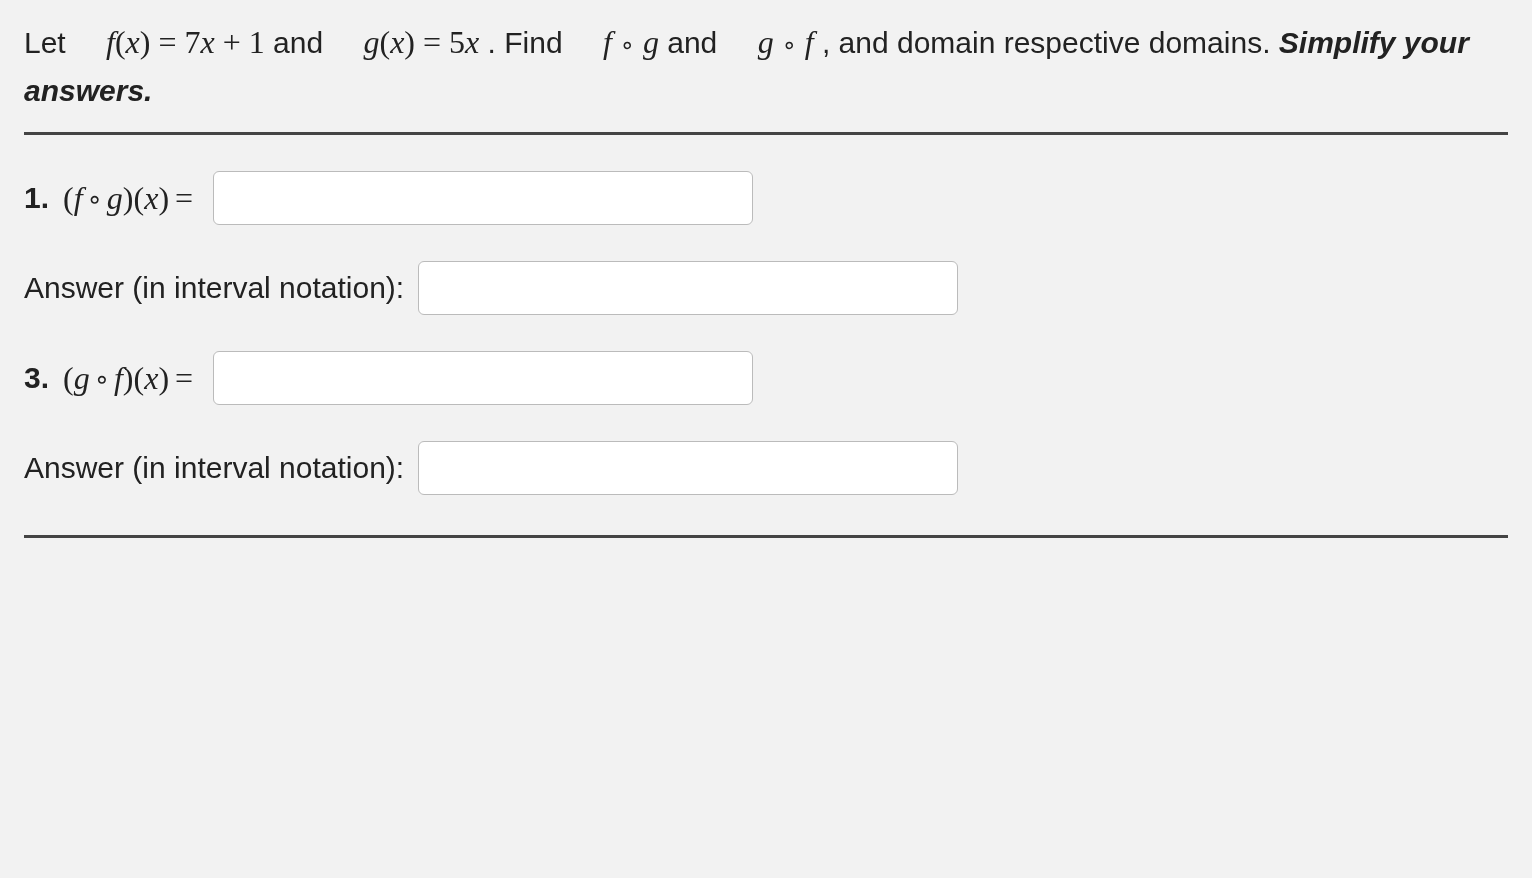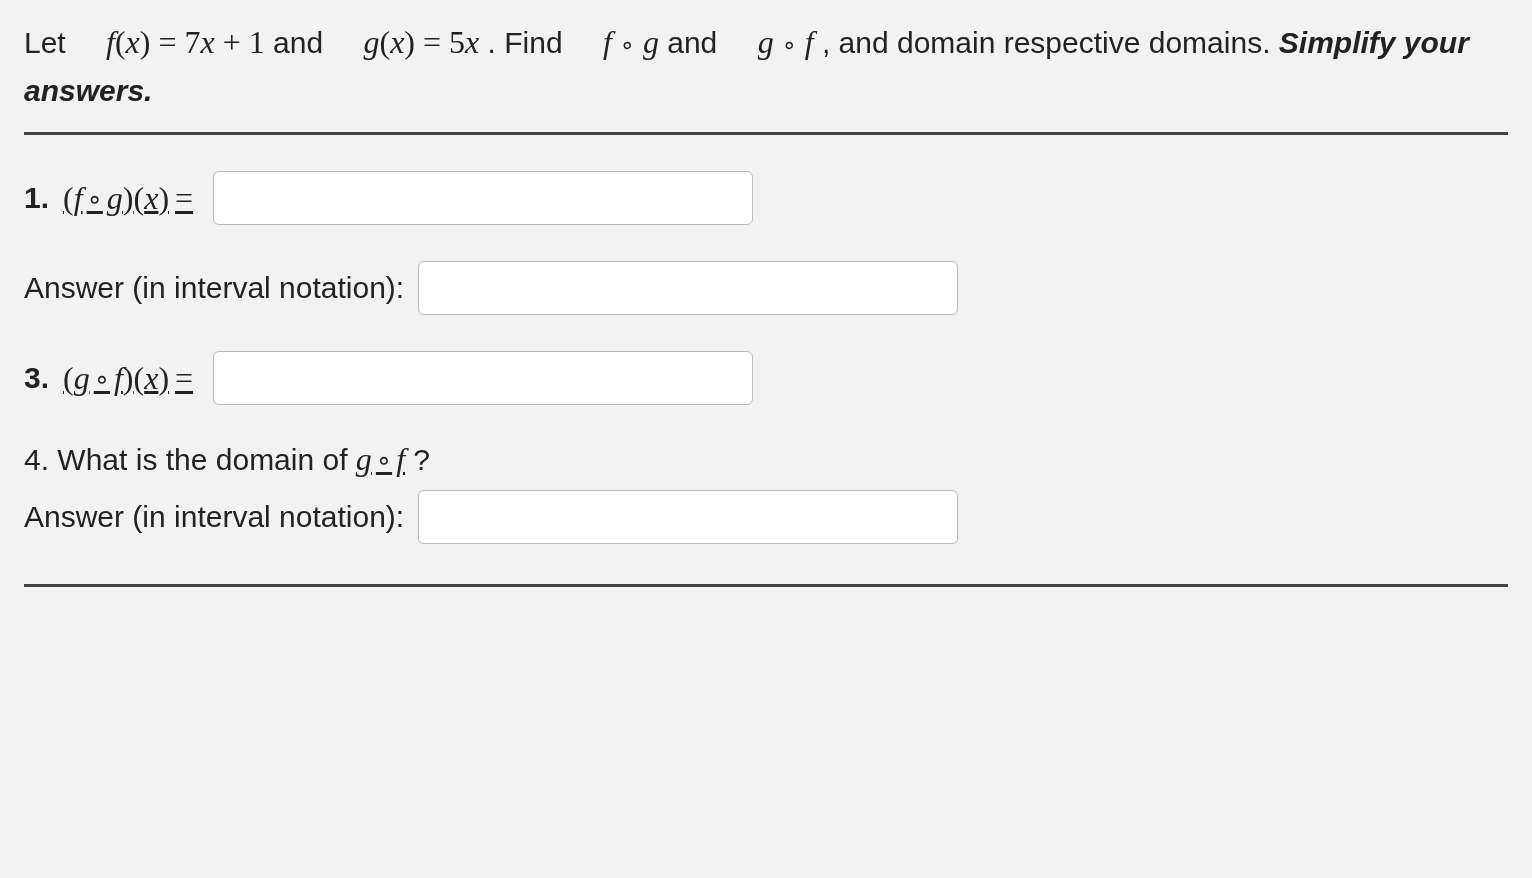--- a/index.html
+++ b/index.html
@@ -54,21 +54,20 @@
     .row .qnum {
       font-weight: bold;
     }
     .answer-label {
       font-size: 30px;
     }
     .math-inline {
       font-family: 'Times New Roman', Times, serif;
       font-style: italic;
       font-size: 32px;
-      text-decoration: underline;
     }
     .math-inline .op {
       font-style: normal;
       font-size: 26px;
       vertical-align: 1px;
       padding: 0 4px;
     }
     .math-inline .paren {
       font-style: normal;
       font-size: 32px;
@@ -135,22 +134,19 @@
 
 <div class="row">
   <span class="qnum">3.</span>
   <span class="math-inline">
     <span class="paren">(</span><span>g</span><span class="op">∘</span><span>f</span><span class="paren">)</span><span class="paren">(</span><span>x</span><span class="paren">)</span><span class="eq">=</span>
   </span>
   <input class="ans ans-md" type="text" value="" style="">
 </div>
 
 <div class="block">
-  <div class="qtext">
-    <span class="qnum">4.</span><span> What is the domain of </span><span class="math-inline"><span>g</span><span class="op">∘</span><span>f</span></span><span> ?</span>
-  </div>
   <div class="row" style="margin-bottom:0;">
     <span class="answer-label">Answer (in interval notation):</span>
     <input class="ans ans-lg" type="text" value="" style="">
   </div>
 </div>
 
 <hr class="sep2">
 
 </body></html>

